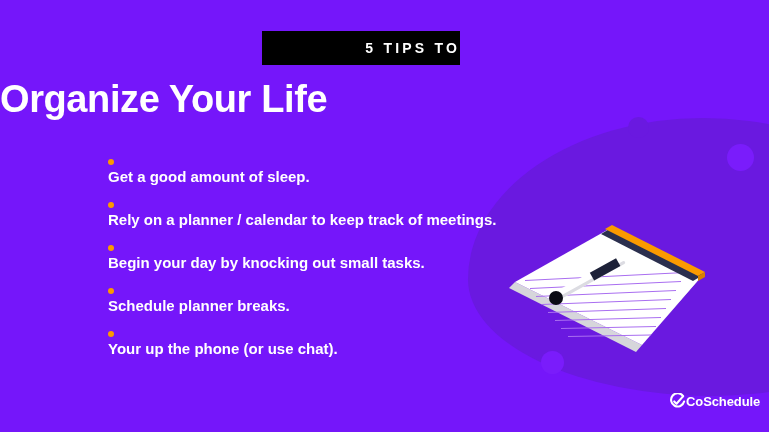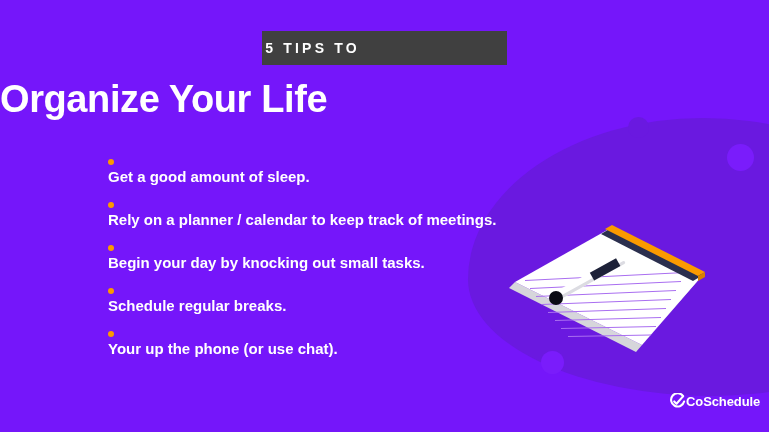--- a/index.html
+++ b/index.html
@@ -59,26 +59,26 @@
     height: 23px;
     background: #7a1cfb;
     border-radius: 50%;
   }
 
   
   .eyebrow-banner {
     position: absolute;
     left: 262px;
     top: 31px;
-    width: 245px;
+    width: 198px;
     height: 34px;
-    background: #404040;
+    background: #000000;
     display: flex;
     align-items: center;
-    justify-content: flex-start;
+    justify-content: flex-end;
   }
   .eyebrow-text {
     color: #ffffff;
     font-size: 14px;
     font-weight: bold;
     letter-spacing: 3.2px;
     text-indent: 3.2px;
     line-height: 1;
   }
   .headline {
@@ -180,21 +180,21 @@
     <div class="tip-row">
       <span class="tip-bullet"></span>
       <span class="tip-text">Rely on a planner / calendar to keep track of meetings.</span>
     </div>
     <div class="tip-row">
       <span class="tip-bullet"></span>
       <span class="tip-text">Begin your day by knocking out small tasks.</span>
     </div>
     <div class="tip-row">
       <span class="tip-bullet"></span>
-      <span class="tip-text">Schedule regular breaks.</span>
+      <span class="tip-text">Schedule planner breaks.</span>
     </div>
     <div class="tip-row">
       <span class="tip-bullet"></span>
       <span class="tip-text">Your up the phone (or use chat).</span>
     </div>
   </div>
 
   <div class="notepad">
     <svg width="215" height="130" viewBox="0 0 215 130" xmlns="http://www.w3.org/2000/svg">
 

